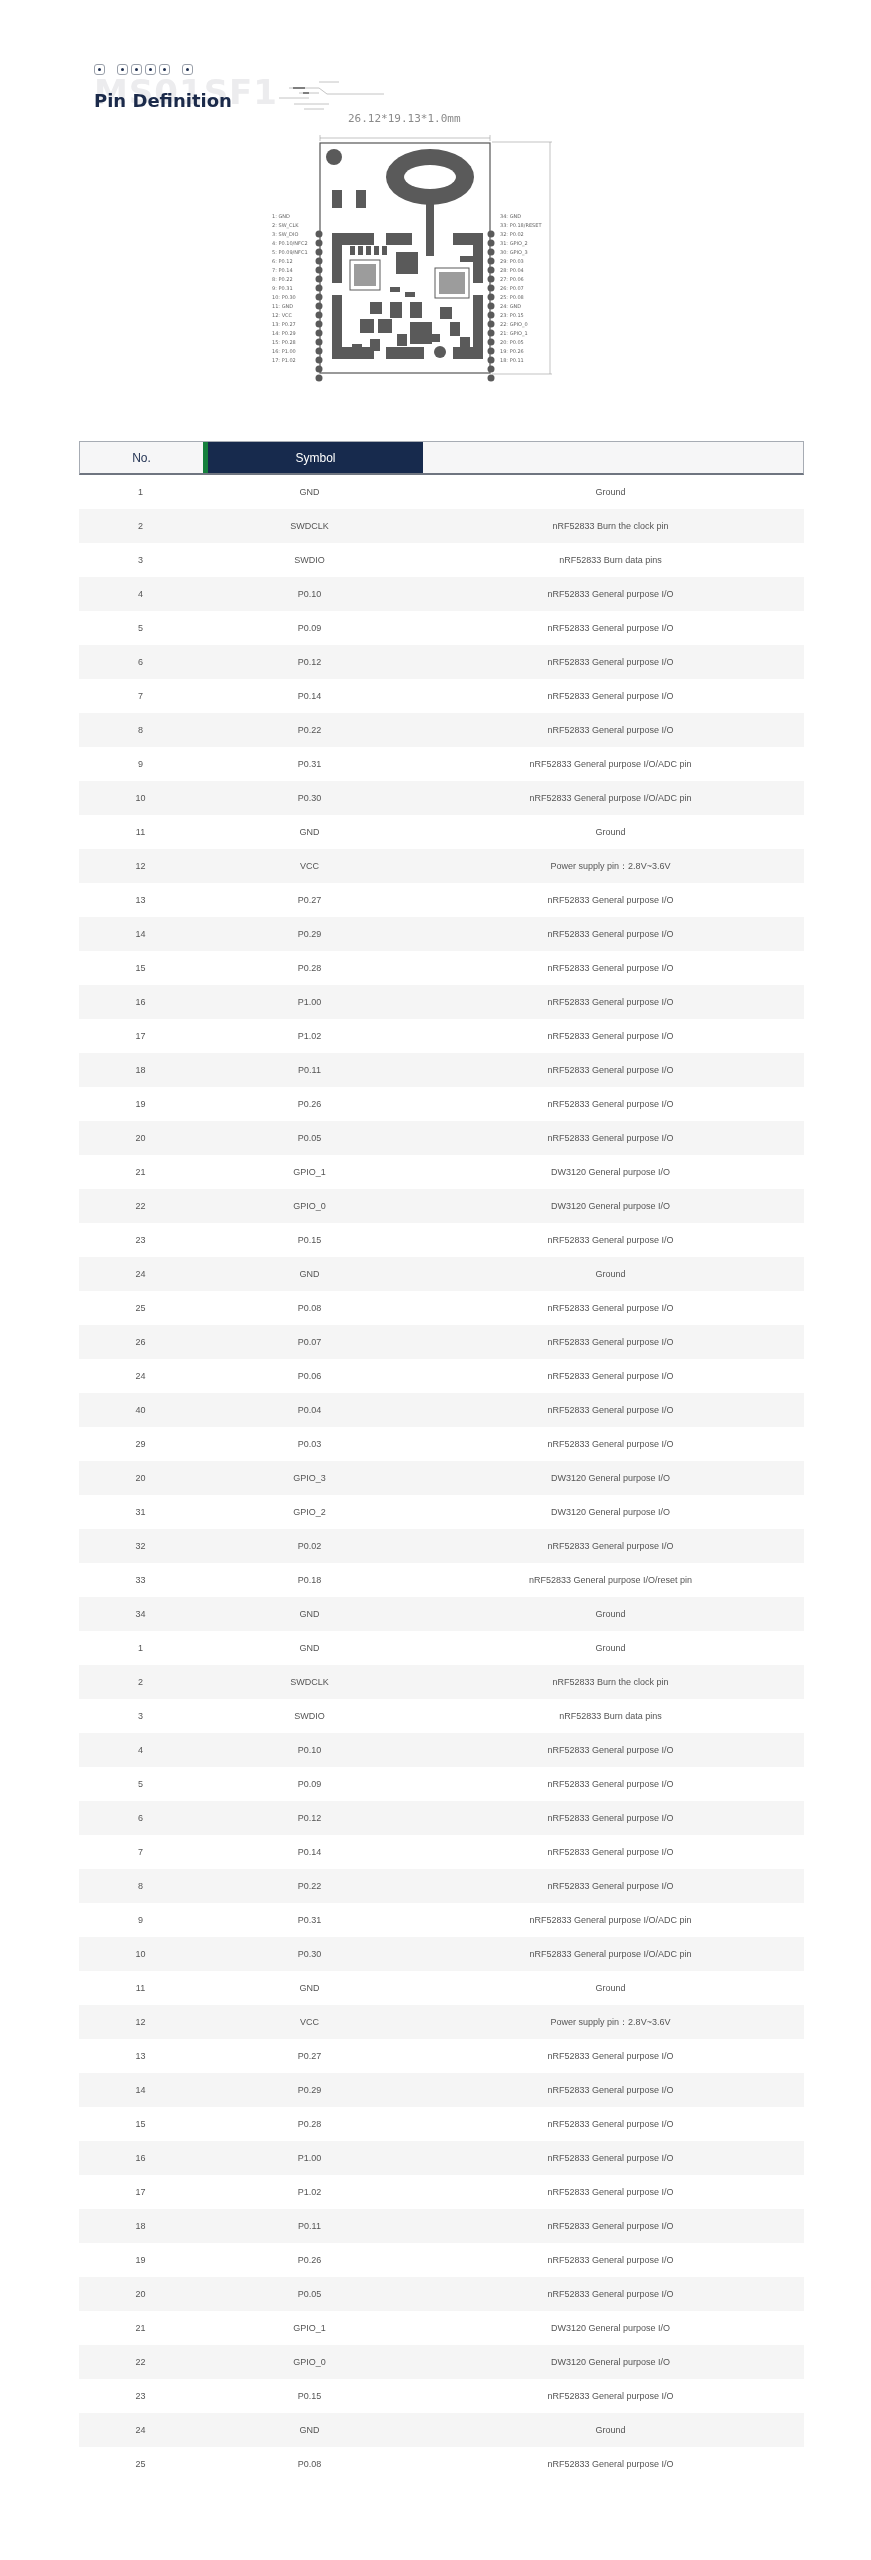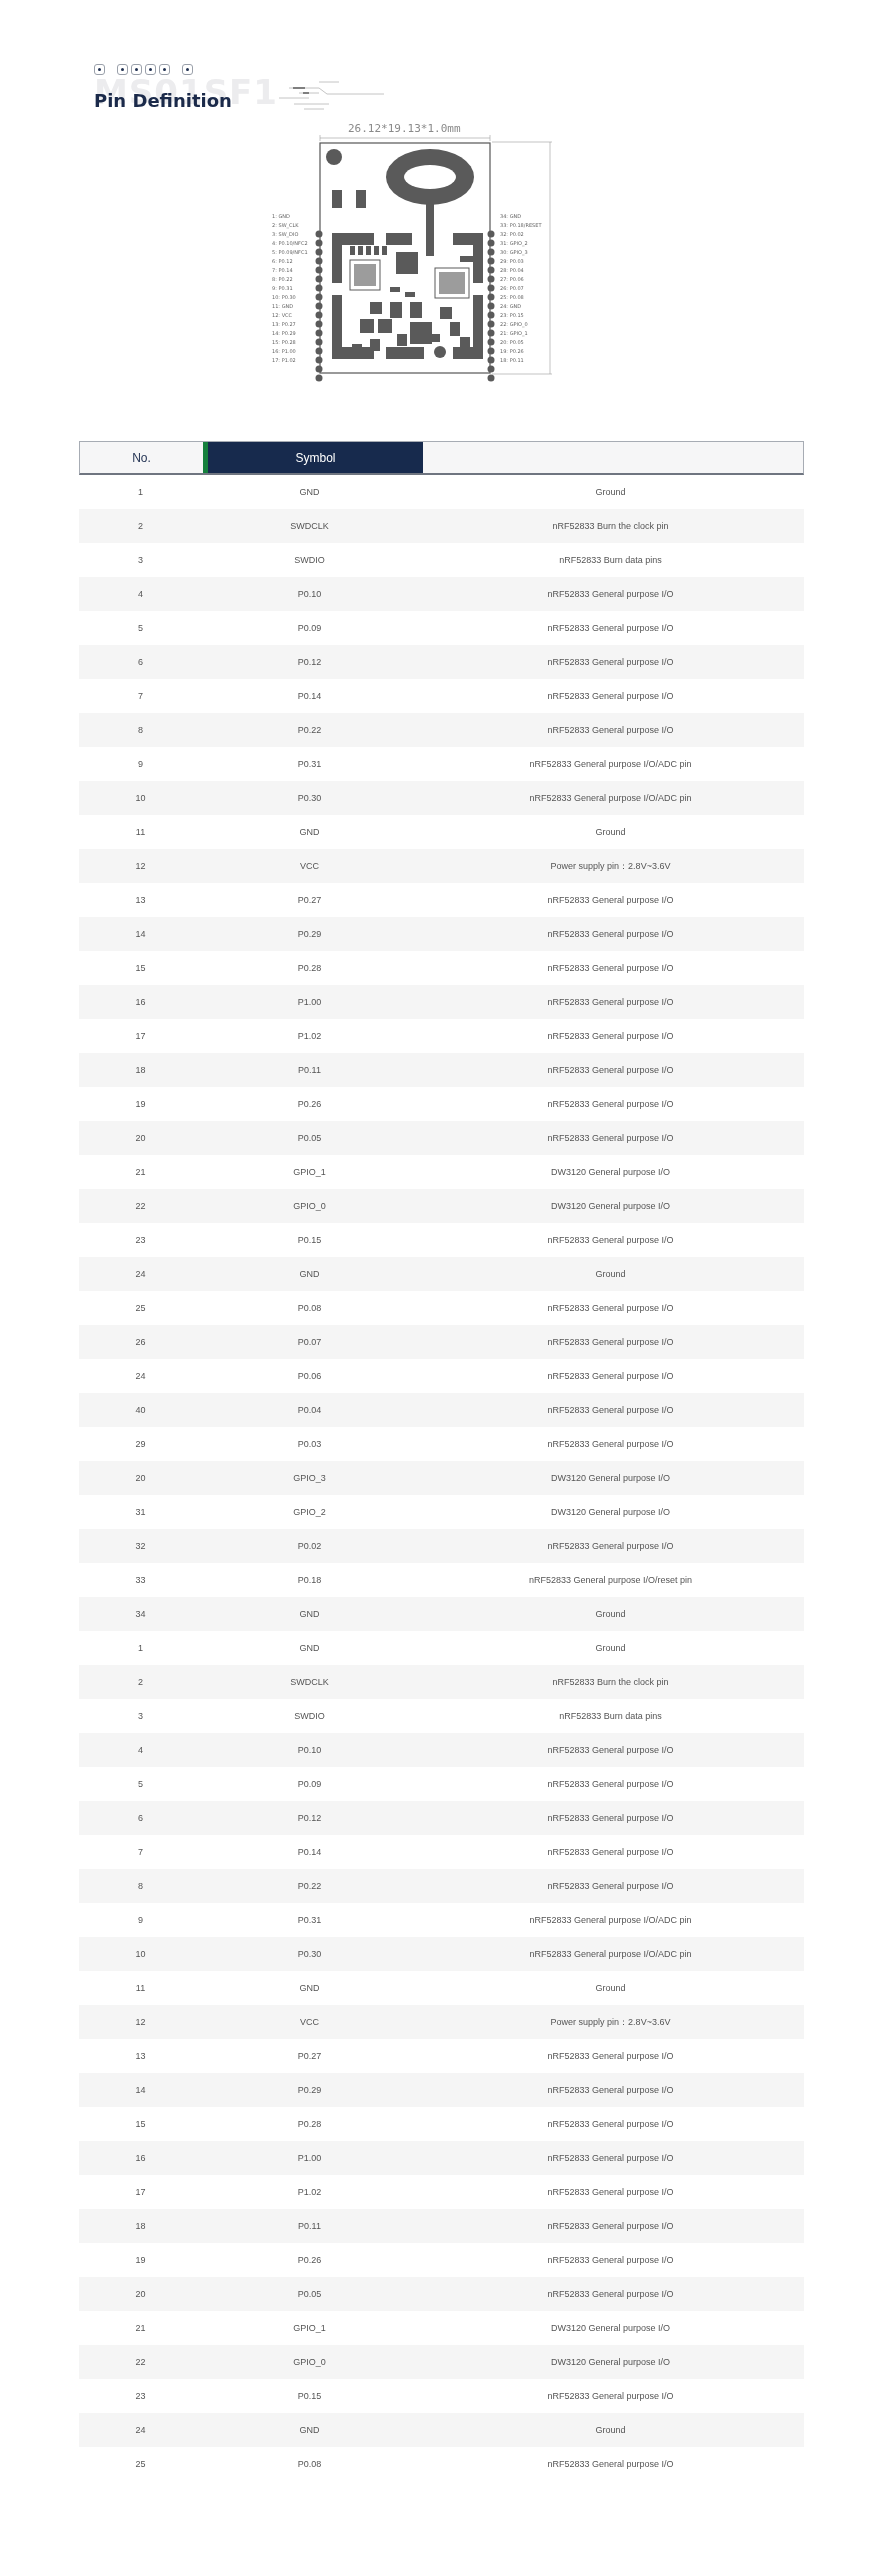--- a/index.html
+++ b/index.html
@@ -13,21 +13,21 @@
   .hex::after { content: ""; position: absolute; left: 3px; top: 3px; width: 3px; height: 3px;
                 background: #1f2f50; border-radius: 50%; }
   .hex.gap { margin-right: 12px; }
   .ghost { position: absolute; left: 0; top: 14px; font-size: 34px; font-weight: bold;
            color: #ececee; letter-spacing: 1px; font-family: "DejaVu Sans", sans-serif; }
   .title { position: absolute; left: 0; top: 32px; font-size: 18px; font-weight: bold;
            color: #1b2a4a; font-family: "DejaVu Sans", sans-serif; }
   .traces { position: absolute; left: 185px; top: 18px; }
 
   .diagram { position: absolute; left: 270px; top: 112px; width: 290px; height: 270px; }
-  .dim-label { position: absolute; left: 78px; top: 10px; font-family: "DejaVu Sans Mono", monospace;
+  .dim-label { position: absolute; left: 78px; top: 0; font-family: "DejaVu Sans Mono", monospace;
                font-size: 11px; color: #8a8a8a; }
   .pin-label { position: absolute; font-size: 5px; color: #666; white-space: nowrap;
                font-family: "DejaVu Sans", sans-serif; }
 
   .table { position: absolute; left: 79px; width: 725px; }
   .thead { display: flex; height: 34px; box-sizing: border-box;
            border: 1px solid #a7acb4; border-bottom: 2px solid #6f7580; background: #f6f6f7; }
   .th { display: flex; align-items: center; justify-content: center; font-size: 12px;
         color: #1f2f50; }
   .th.no { width: 123px; border-right: 5px solid #15803d; }

